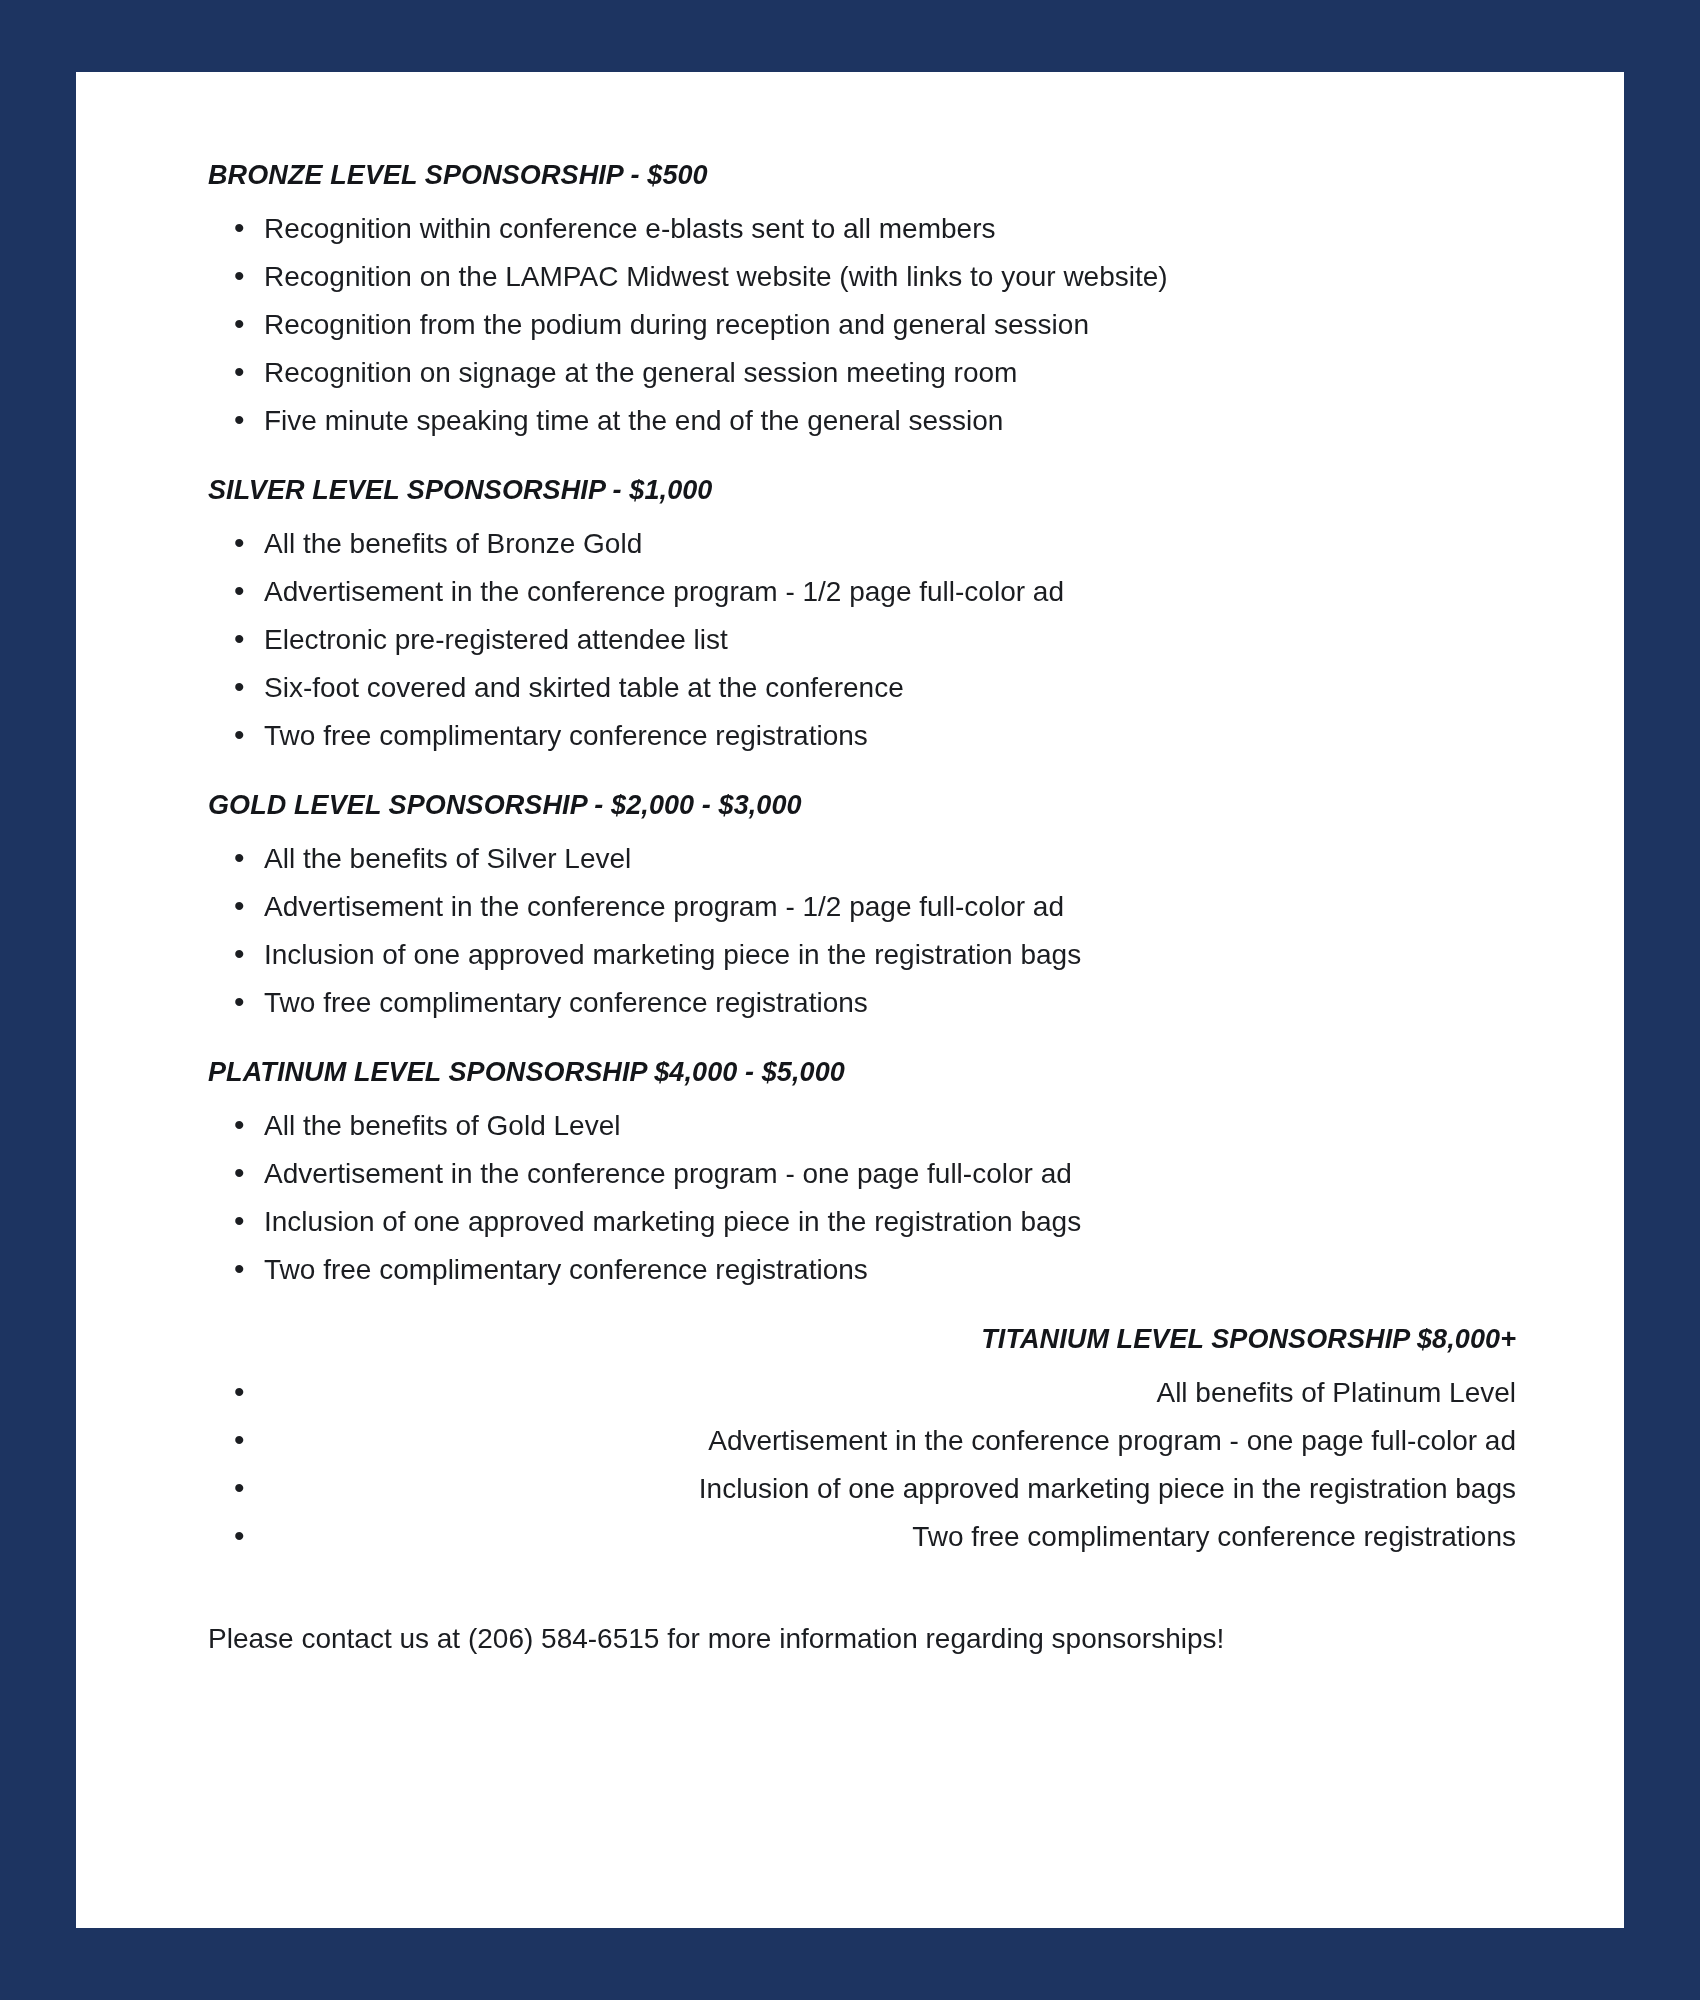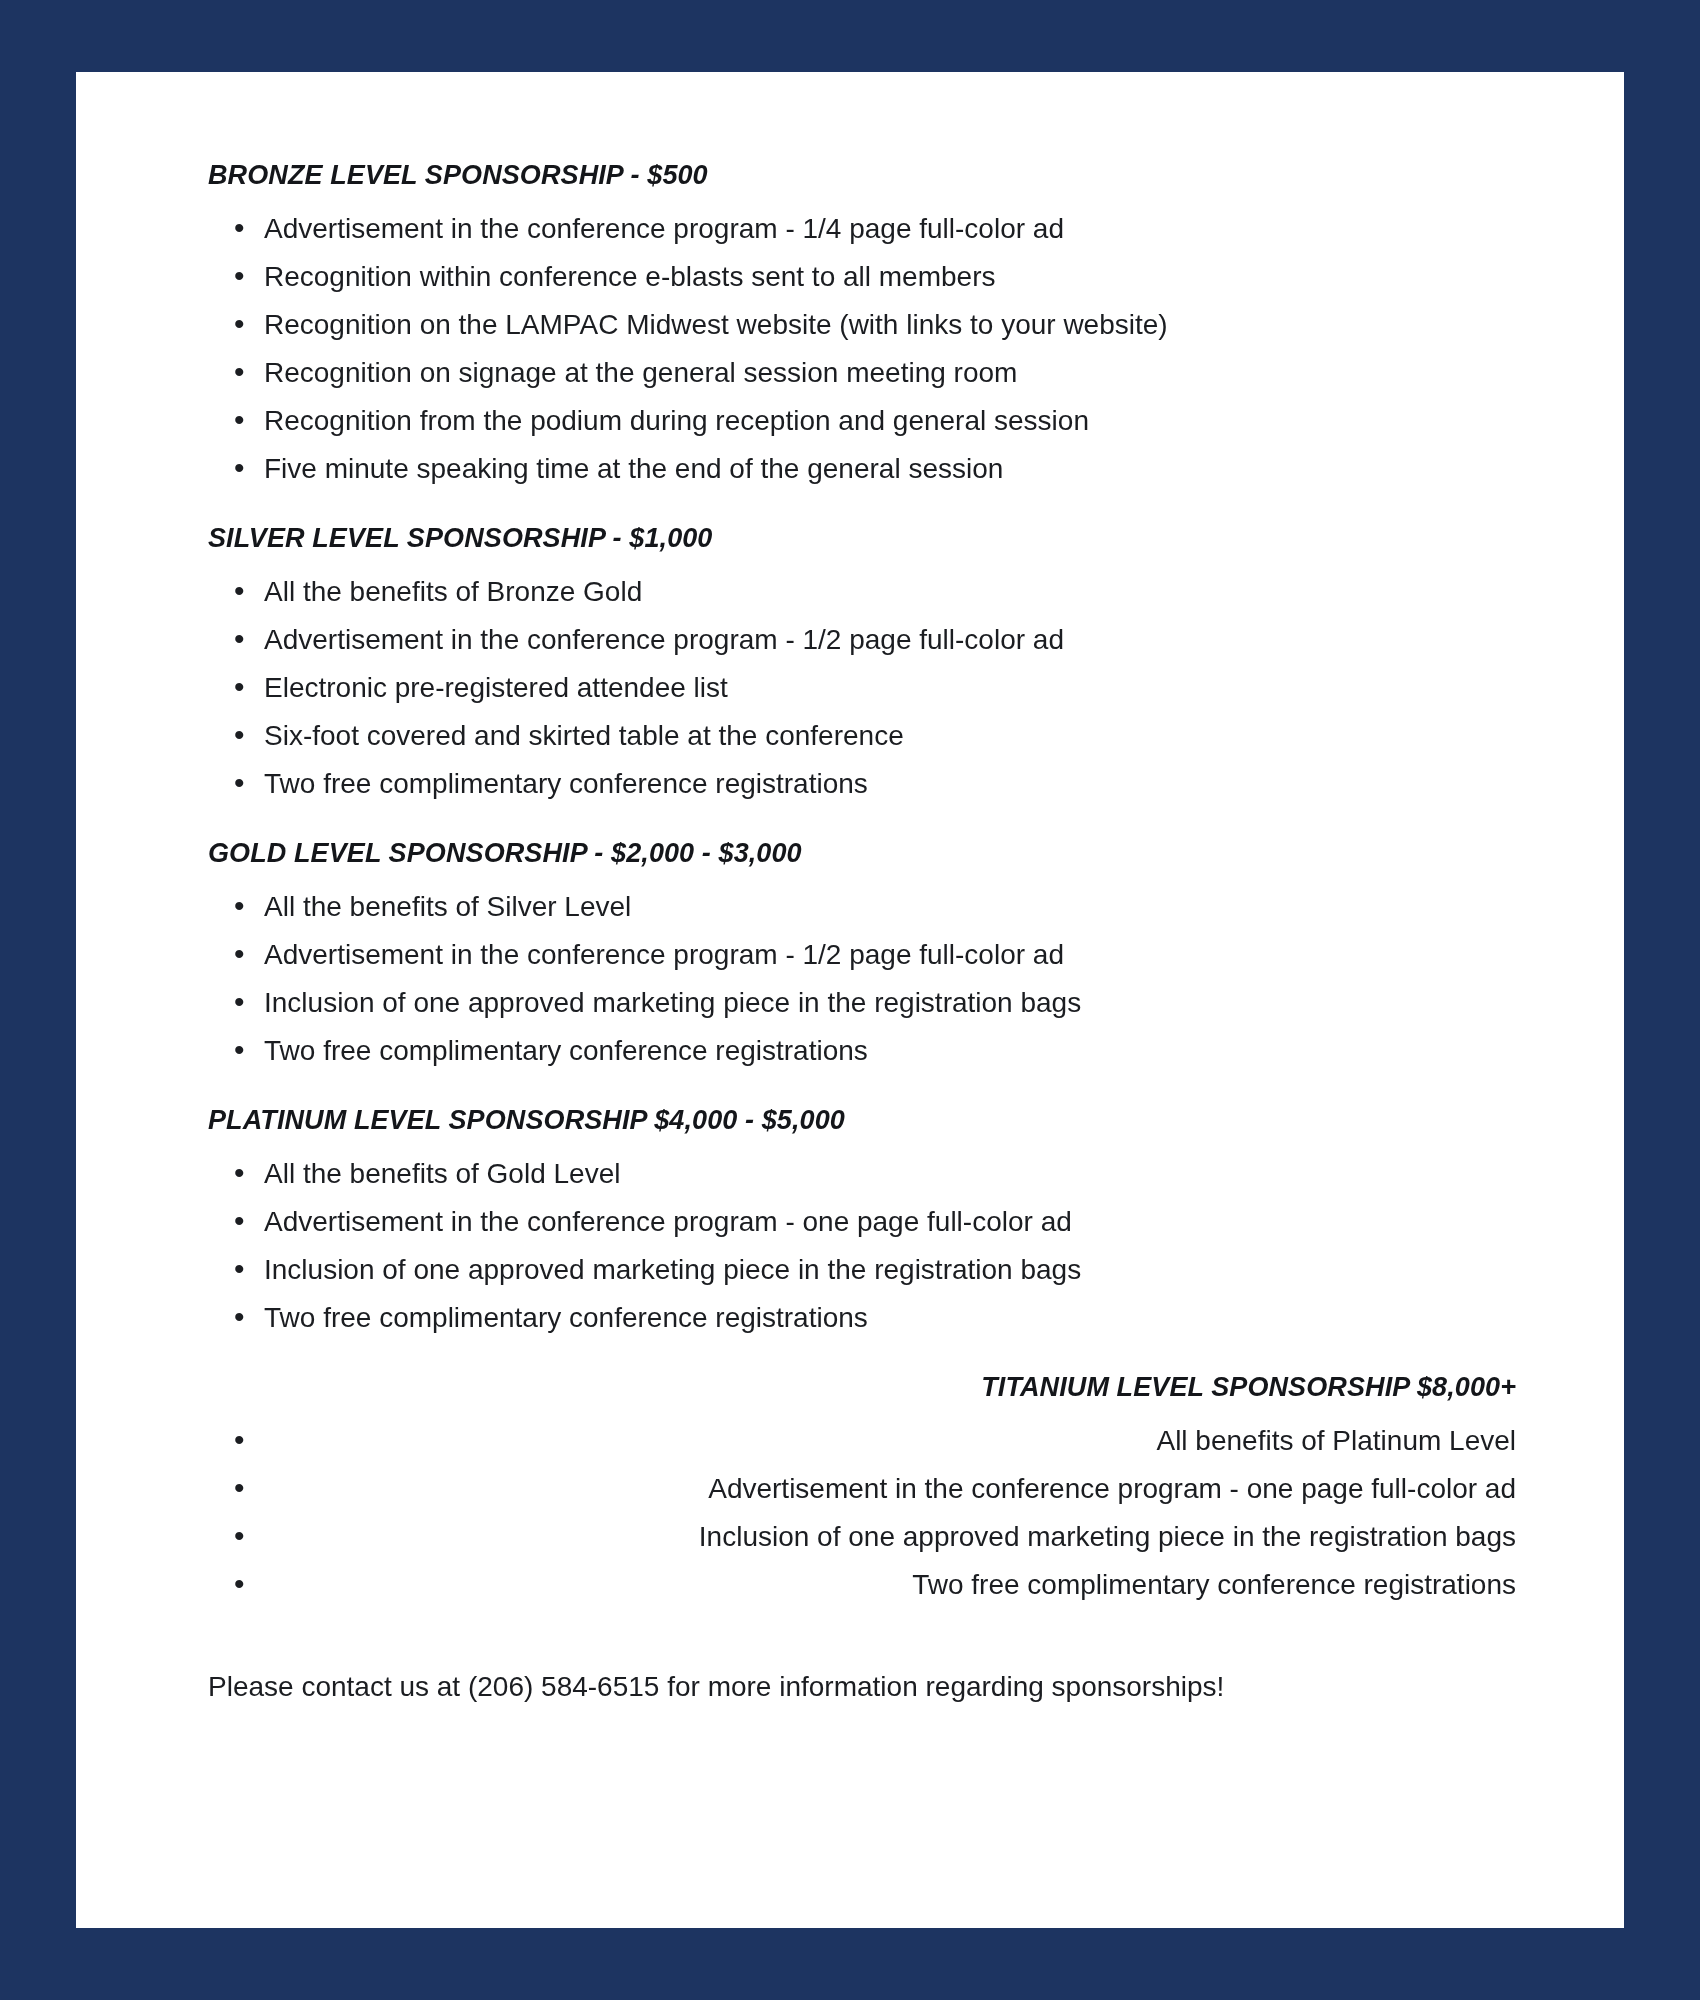--- a/index.html
+++ b/index.html
@@ -69,25 +69,24 @@
 </style>
 </head>
 <body>
 
 <div class="page-frame">
   <div class="content">
 
     <div class="section">
       <h2 class="section-title">BRONZE LEVEL SPONSORSHIP - $500</h2>
       <ul class="benefits">
-        <li>Advertisement in the conference program - 1/4 page full-color ad</li>
         <li>Recognition within conference e-blasts sent to all members</li>
         <li>Recognition on the LAMPAC Midwest website (with links to your website)</li>
+        <li>Recognition from the podium during reception and general session</li>
         <li>Recognition on signage at the general session meeting room</li>
-        <li>Recognition from the podium during reception and general session</li>
         <li>Five minute speaking time at the end of the general session</li>
       </ul>
     </div>
 
     <div class="section">
       <h2 class="section-title">SILVER LEVEL SPONSORSHIP - $1,000</h2>
       <ul class="benefits">
         <li>All the benefits of Bronze Gold</li>
         <li>Advertisement in the conference program - 1/2 page full-color ad</li>
         <li>Electronic pre-registered attendee list</li>

